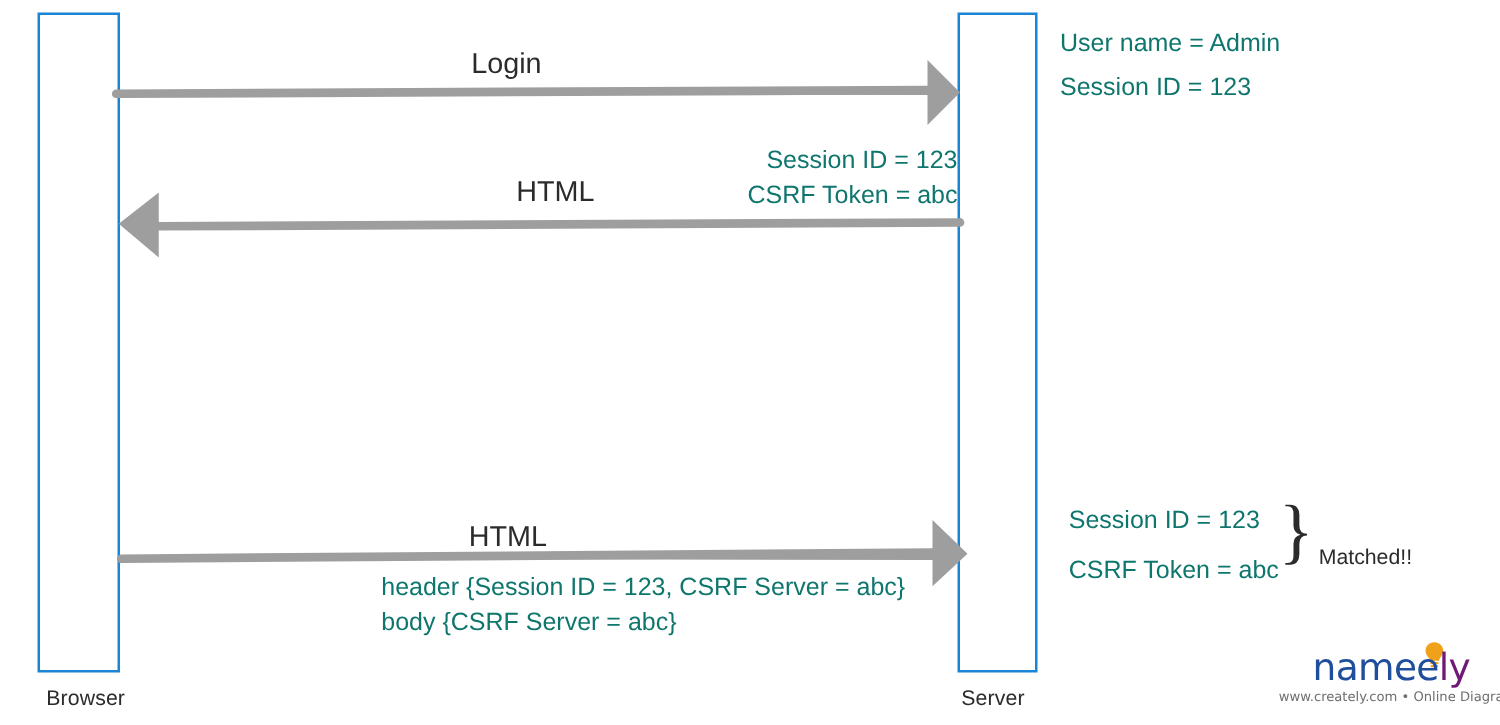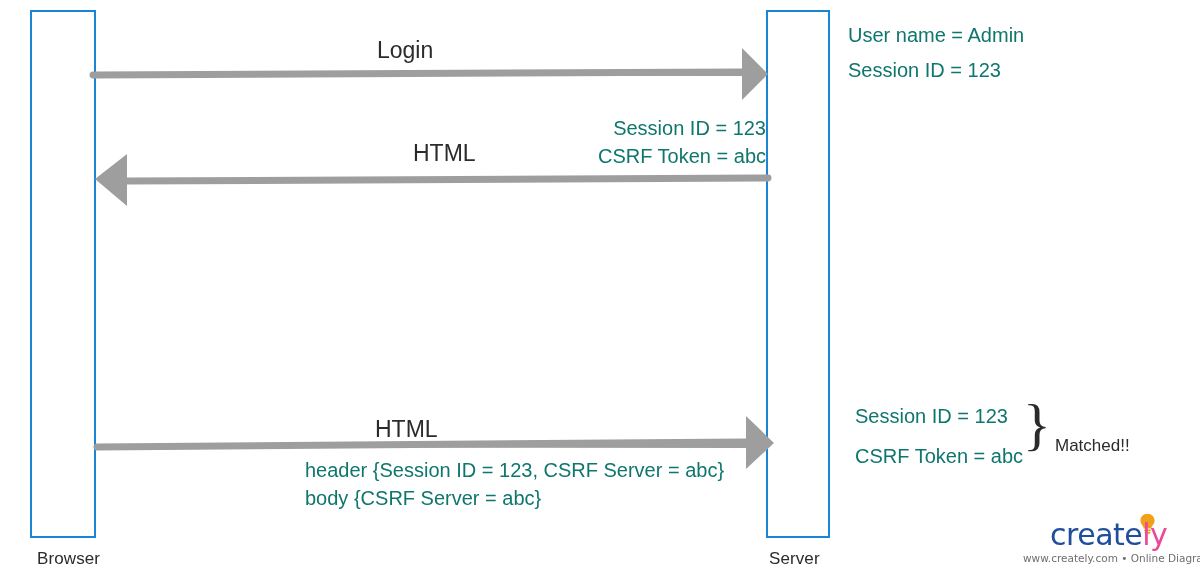--- a/index.html
+++ b/index.html
@@ -107,21 +107,21 @@
   #logo-wordmark {
     position: absolute;
     left: 27px;
     top: 9px;
     font-size: 30px;
     font-family: "DejaVu Sans", sans-serif;
     letter-spacing: -0.5px;
     white-space: nowrap;
   }
   .logo-blue   { color: #1f4e9c; }
-  .logo-orange { color: #ec4899; }
+  .logo-orange { color: #701a75; }
   #logo-bulb {
     position: absolute;
     left: 116px;
     top: 5px;
     width: 17px;
     height: 22px;
   }
   #logo-tagline {
     position: absolute;
     left: 0px;
@@ -184,17 +184,17 @@
   <div id="logo">
     <div id="logo-bulb">
       <svg width="17" height="22" viewBox="0 0 17 22">
         <path d="M8.5,0.8 C12.6,0.8 15.6,3.8 15.6,7.6 C15.6,10.3 14.1,11.8 13.1,13.2
                  C12.5,14.1 12.3,14.9 12.3,15.6 L4.7,15.6 C4.7,14.9 4.5,14.1 3.9,13.2
                  C2.9,11.8 1.4,10.3 1.4,7.6 C1.4,3.8 4.4,0.8 8.5,0.8 Z" fill="#f0a11a"></path>
         <rect x="5.1" y="16.5" width="6.8" height="1.7" rx="0.8" fill="#f0a11a"></rect>
         <rect x="5.5" y="19.0" width="6.0" height="1.7" rx="0.8" fill="#f0a11a"></rect>
       </svg>
     </div>
-    <div id="logo-wordmark"><span class="logo-blue">creat</span><span class="logo-blue">e</span><span class="logo-orange">ly</span></div>
+    <div id="logo-wordmark"><span class="logo-blue">name</span><span class="logo-blue">e</span><span class="logo-orange">ly</span></div>
     <div id="logo-tagline">www.creately.com • Online Diagramming</div>
   </div>
 
 </div>
 
 </body></html>

